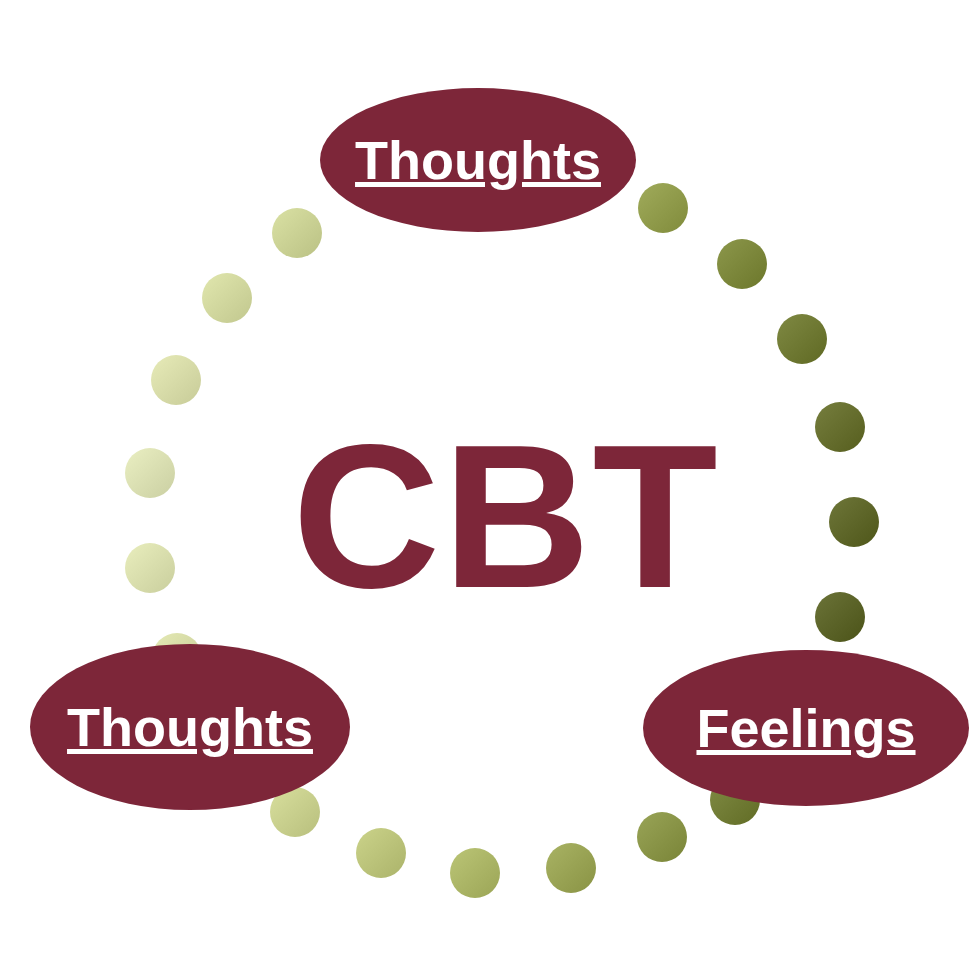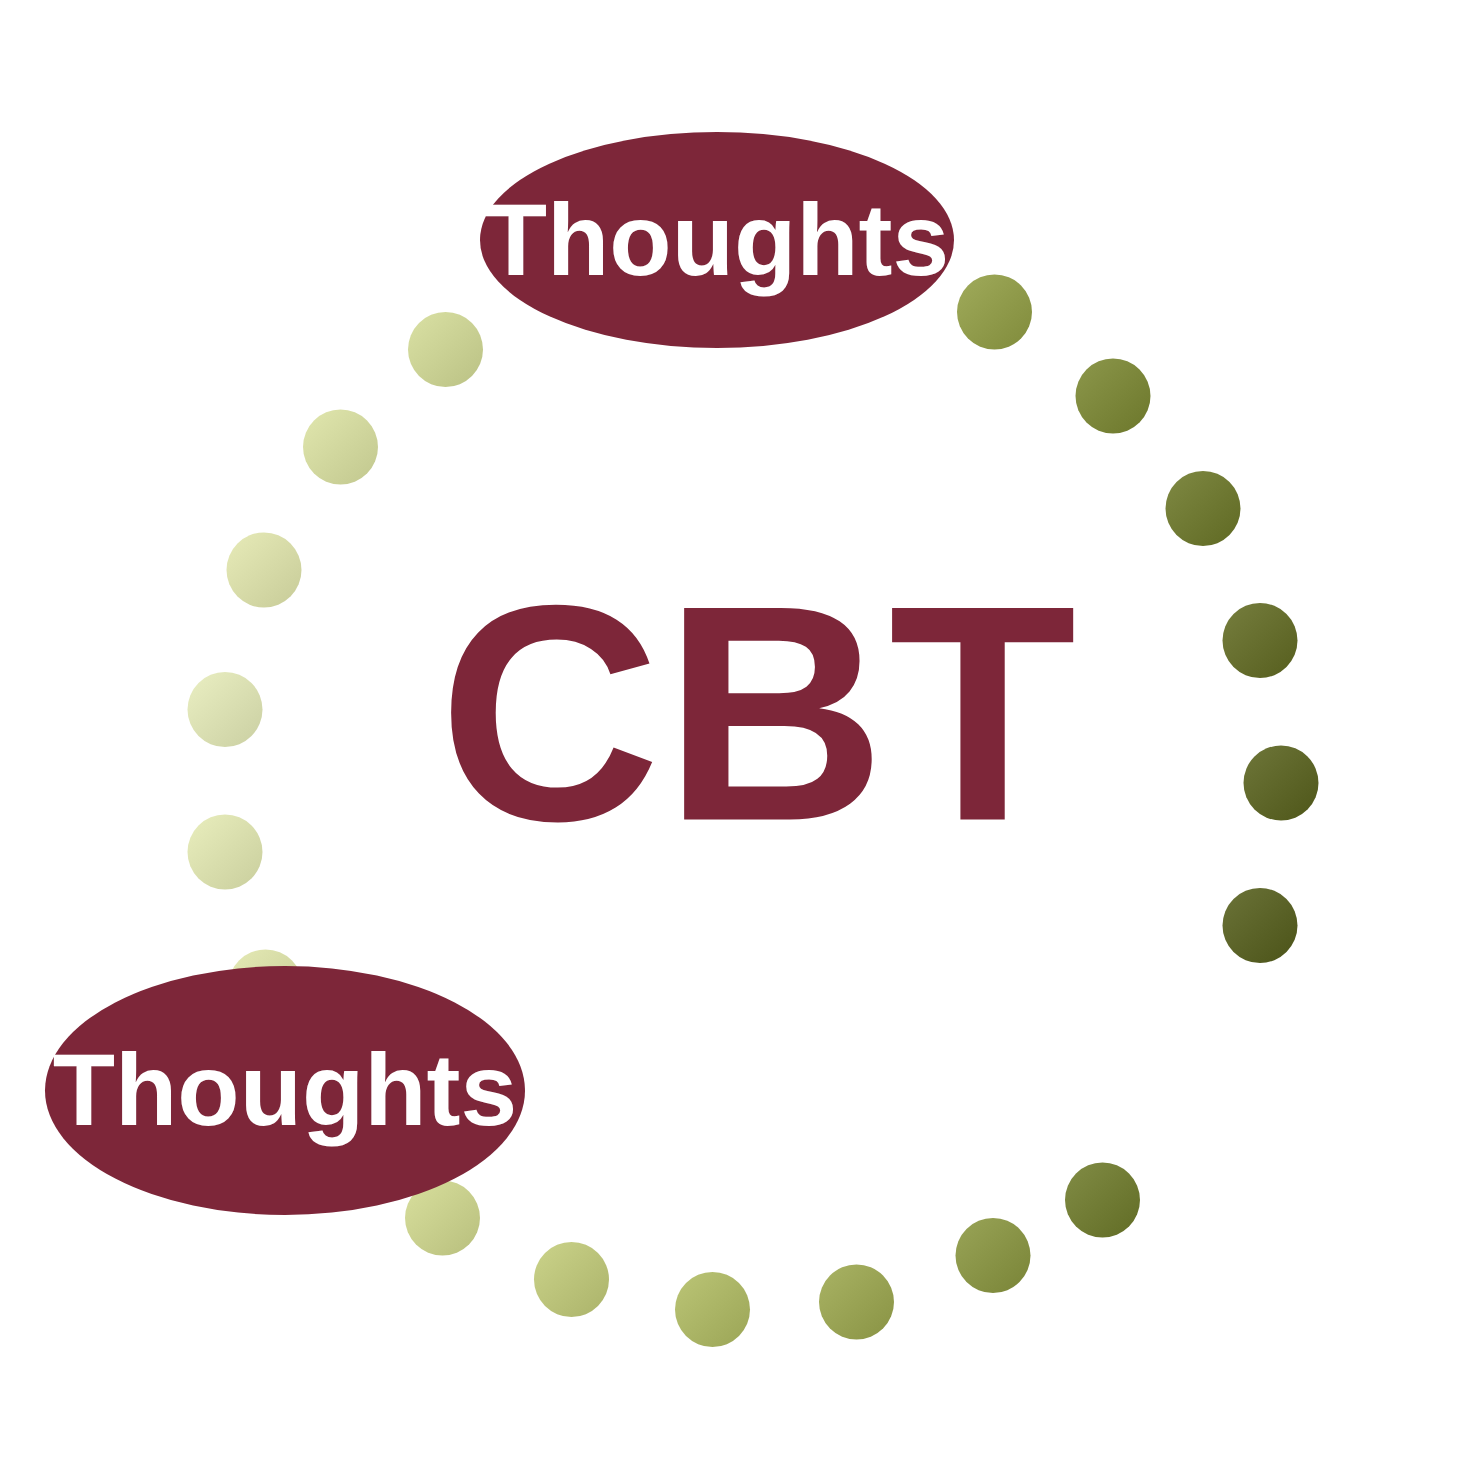--- a/index.html
+++ b/index.html
@@ -27,29 +27,30 @@
     border-radius: 50%;
     background: var(--maroon, #7D2639);
     display: flex;
     align-items: center;
     justify-content: center;
     z-index: 2;
   }
   .node-label {
     color: var(--label, #ffffff);
     font-weight: 700;
-    font-size: 68px;
+    font-size: 54px;
     line-height: 1;
     white-space: nowrap;
     letter-spacing: 0px;
+    text-decoration: underline;
   }
   #center-label {
     position: absolute;
     left: 506px;
-    top: 484px;
+    top: 524px;
     transform: translate(-50%, -54%);
     color: var(--maroon, #7D2639);
     font-weight: 700;
     font-size: 205px;
     line-height: 1;
     letter-spacing: 2px;
     z-index: 2;
   }
   #node-thoughts  { left: 320px; top:  88px; width: 316px; height: 144px; }
   #node-behaviors { left:  30px; top: 644px; width: 320px; height: 166px; }
@@ -84,14 +85,17 @@
   <div id="center-label">CBT</div>
 
   <div id="node-thoughts" class="node-ellipse">
     <span class="node-label">Thoughts</span>
   </div>
 
   <div id="node-behaviors" class="node-ellipse">
     <span class="node-label">Thoughts</span>
   </div>
 
+  <div id="node-feelings" class="node-ellipse">
+    <span class="node-label">Feelings</span>
+  </div>
 
 </div>
 
 </body></html>

